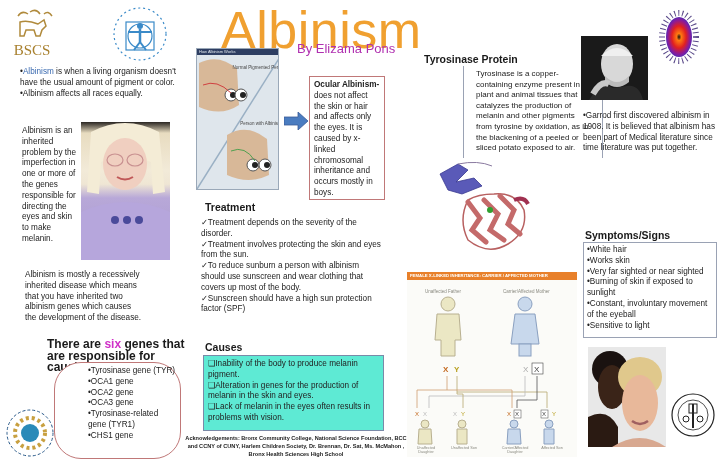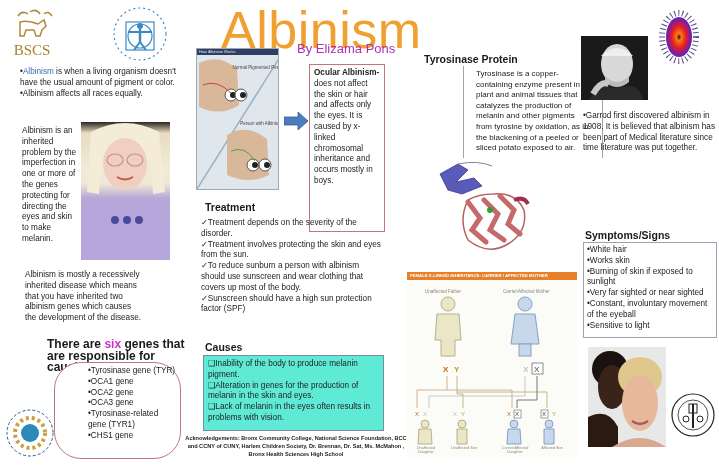--- a/index.html
+++ b/index.html
@@ -80,21 +80,21 @@
 </div>
 
 <div class="abs title" style="left:221px;top:4px;">Albinism</div>
 <div class="abs byline" style="left:297px;top:41px;">By Elizama Pons</div>
 
 <div class="abs txt" style="left:20px;top:67px;width:160px;">
   <span class="line">•<span class="blue-word">Albinism</span><span> is when a living organism doesn't have the usual amount of pigment or color.</span></span>
   <span class="line">•Albinism affects all races equally.</span>
 </div>
 
-<div class="abs txt" style="left:22px;top:126px;width:58px;">Albinism is an inherited problem by the imperfection in one or more of the genes protecting for directing the eyes and skin to make melanin.</div>
+<div class="abs txt" style="left:22px;top:126px;width:58px;">Albinism is an inherited problem by the imperfection in one or more of the genes responsible for directing the eyes and skin to make melanin.</div>
 
 <div class="abs img" style="left:81px;top:122px;width:89px;height:138px;background:linear-gradient(180deg,#2a2622 0%,#e8dcc0 8%,#f2ead8 35%,#efe6d4 45%,#b8a8d8 55%,#a898d0 100%);">
   <svg width="89" height="138" viewBox="0 0 89 138">
     <path d="M10 10 Q44 -8 78 10 L84 70 L72 72 L70 40 Q44 30 20 40 L18 72 L6 70 Z" fill="#f4ecd6"></path>
     <ellipse cx="44" cy="42" rx="22" ry="26" fill="#f0cfc0"></ellipse>
     <ellipse cx="34" cy="38" rx="8" ry="6" fill="none" stroke="#c89090" stroke-width="1.2"></ellipse>
     <ellipse cx="54" cy="38" rx="8" ry="6" fill="none" stroke="#c89090" stroke-width="1.2"></ellipse>
     <path d="M36 55 Q44 60 52 55" stroke="#c05858" stroke-width="2" fill="none"></path>
     <path d="M0 90 Q44 70 89 90 L89 138 L0 138 Z" fill="#b6a6dc"></path>
     <circle cx="34" cy="98" r="4" fill="#4a4a9a"></circle>
@@ -138,21 +138,21 @@
     <text x="64" y="70" font-size="4.5" fill="#444" text-anchor="middle">Person with Albinism</text>
   </svg>
 </div>
 
 <div class="abs" style="left:284px;top:112px;width:24px;height:18px;">
   <svg width="24" height="18" viewBox="0 0 24 18">
     <path d="M0 5 L14 5 L14 0 L24 9 L14 18 L14 13 L0 13 Z" fill="#4a7cc0" stroke="#3a5c98" stroke-width="0.8"></path>
   </svg>
 </div>
 
-<div class="abs box-red" style="left:309px;top:64px;width:76px;height:168px;padding:3px 4px;">
+<div class="abs box-red" style="left:309px;top:76px;width:76px;height:124px;padding:3px 4px;">
   <div class="txt bold">Ocular Albinism-</div>
   <div class="txt">does not affect the skin or hair and affects only the eyes.  It is caused by x-linked chromosomal inheritance and occurs mostly in boys.</div>
 </div>
 
 <div class="abs heading" style="left:205px;top:201px;">Treatment</div>
 <div class="abs" style="left:201px;top:218px;width:180px;">
   <div class="txt">✓Treatment depends on the severity of the disorder.</div>
   <div class="txt">✓Treatment involves protecting the skin and eyes from the sun.</div>
   <div class="txt">✓To reduce sunburn a person with albinism should  use sunscreen and wear clothing that covers up most of the body.</div>
   <div class="txt">✓Sunscreen should have a high sun protection factor (SPF)</div>
@@ -246,22 +246,22 @@
 </div>
 
 <div class="abs" style="left:583px;top:111px;width:135px;">
   <div class="txt" style="margin-bottom:3px;">•Garrod first discovered albinism in 1908.  It is believed that albinism has been part of Medical literature since time literature was put together.</div>
 </div>
 
 <div class="abs heading" style="left:585px;top:229px;">Symptoms/Signs</div>
 <div class="abs box-grey" style="left:583px;top:242px;width:134px;height:96px;padding:2px 3px;">
   <div class="txt">•White hair</div>
   <div class="txt">•Works skin</div>
+  <div class="txt">•Very far sighted or near sighted</div>
   <div class="txt">•Burning of skin if exposed to sunlight</div>
-  <div class="txt">•Very far sighted or near sighted</div>
   <div class="txt">•Constant, involuntary movement of the eyeball</div>
   <div class="txt">•Sensitive to light</div>
 </div>
 
 <div class="abs img" style="left:588px;top:347px;width:78px;height:100px;background:#e8e8e8;">
   <svg width="78" height="100" viewBox="0 0 78 100">
     <ellipse cx="22" cy="22" rx="18" ry="18" fill="#1a1210"></ellipse>
     <ellipse cx="24" cy="40" rx="14" ry="22" fill="#3a2418"></ellipse>
     <path d="M0 100 L0 70 Q20 60 30 80 L30 100 Z" fill="#2a1a12"></path>
     <ellipse cx="52" cy="30" rx="22" ry="20" fill="#e0c88c"></ellipse>

